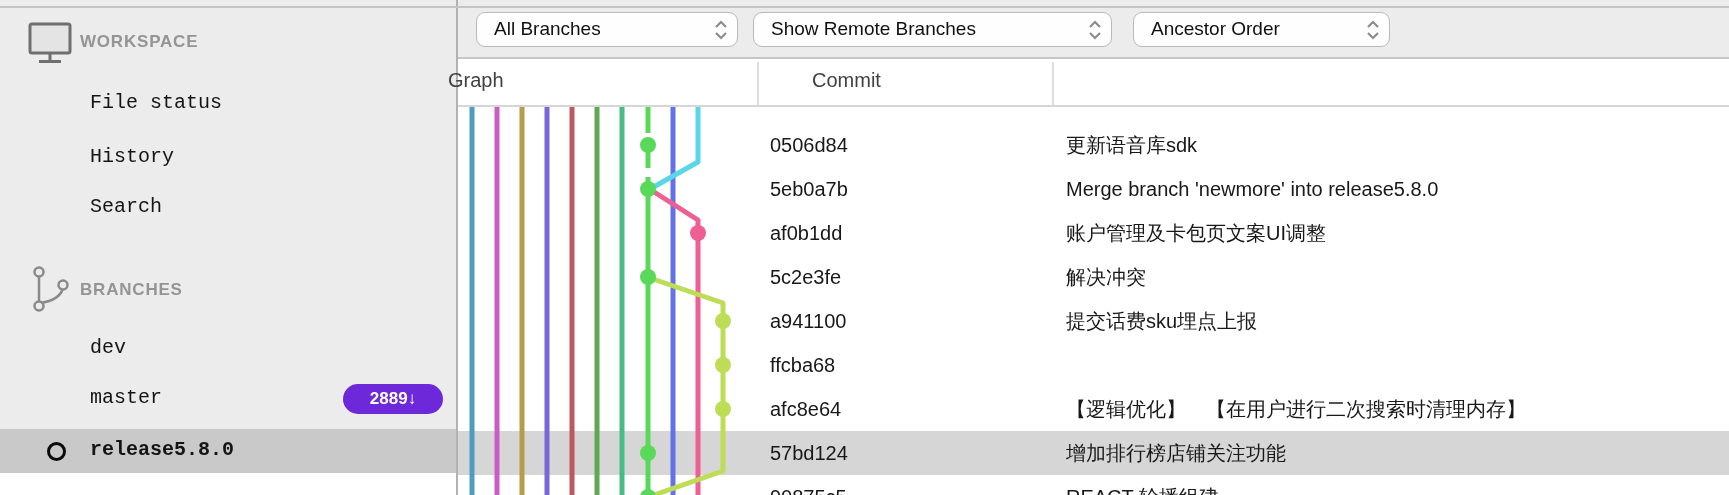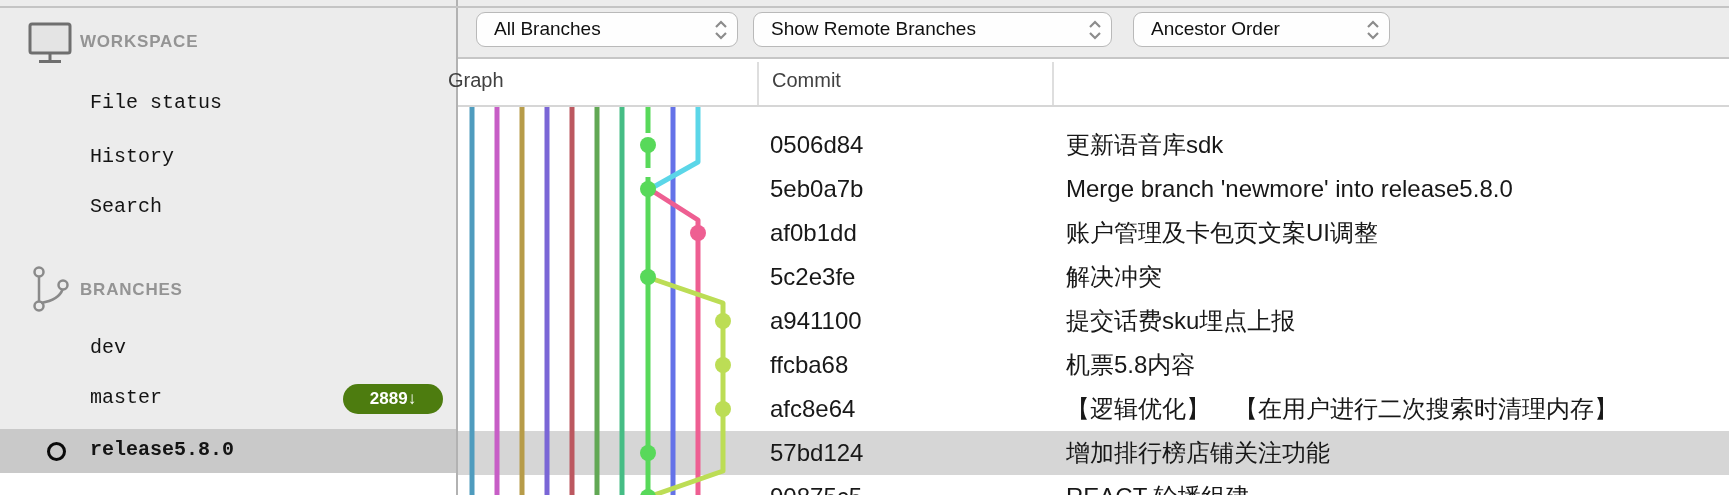--- a/index.html
+++ b/index.html
@@ -30,21 +30,21 @@
   .dd-chev{position:absolute;right:8px;top:5px;}
 
   
   .col-header{position:absolute;top:62px;height:36px;line-height:36px;font-size:20px;color:#414141;}
   .header-border{position:absolute;left:458px;top:105px;width:1271px;height:2px;background:#d6d6d6;}
   .col-sep{position:absolute;top:62px;width:2px;height:44px;background:#dedede;}
 
   
   .row-sel{position:absolute;left:458px;top:431px;width:1271px;height:44px;z-index:0;}
   .graph-svg{position:absolute;left:456px;top:100px;z-index:1;}
-  .cell{position:absolute;height:30px;line-height:30px;font-size:24px;color:#181818;white-space:nowrap;z-index:2;}
+  .cell{position:absolute;height:30px;line-height:30px;font-size:20px;color:#181818;white-space:nowrap;z-index:2;}
   .commit{left:770px;width:250px;}
   .desc{left:1066px;width:660px;}
   .r0{top:130px;} .r1{top:174px;} .r2{top:218px;} .r3{top:262px;} .r4{top:306px;}
   .r5{top:350px;} .r6{top:394px;} .r7{top:438px;} .r8{top:482px;}
 </style>
 </head>
 <body>
 
 <div class="app">
 
@@ -66,21 +66,21 @@
       <circle cx="11" cy="8" r="4.5" fill="none" stroke="#8a8a8a" stroke-width="2.5"></circle>
       <circle cx="11" cy="42" r="4.5" fill="none" stroke="#8a8a8a" stroke-width="2.5"></circle>
       <circle cx="35" cy="21" r="4.5" fill="none" stroke="#8a8a8a" stroke-width="2.5"></circle>
       <line x1="11" y1="12.5" x2="11" y2="37.5" stroke="#8a8a8a" stroke-width="2.5"></line>
       <path d="M13,39 C24,37 32,33 34.5,25.5" fill="none" stroke="#8a8a8a" stroke-width="2.5"></path>
     </svg>
     <div class="side-section" style="top:277px;">BRANCHES</div>
 
     <div class="side-row" style="top:334px;">dev</div>
     <div class="side-row" style="top:384px;text-align:right;">master</div>
-    <div class="badge" style="background: #4d7c0f;">2889↓</div>
+    <div class="badge" style="background: #6d28d9;">2889↓</div>
 
     <span class="cur-ring"></span>
     <div class="side-row branch-current" style="top:436px;">release5.8.0</div>
   </div>
   <div class="sidebar-divider"></div>
 
   <div class="toolbar"></div>
   <div class="toolbar-border"></div>
 
   <div class="dropdown" style="left:753px;width:359px;">
@@ -99,21 +99,21 @@
   </div>
   <div class="dropdown" style="left:1133px;width:257px;">
     <span class="dd-label">Ancestor Order</span>
     <svg class="dd-chev" width="16" height="24" viewBox="0 0 16 24">
       <polyline points="3,9 8,4 13,9" fill="none" stroke="#8c8c8c" stroke-width="2.2"></polyline>
       <polyline points="3,15 8,20 13,15" fill="none" stroke="#8c8c8c" stroke-width="2.2"></polyline>
     </svg>
   </div>
 
   <div class="col-header" style="left:448px;">Graph</div>
-  <div class="col-header" style="left:772px;">Commit</div>
+  <div class="col-header" style="left:812px;">Commit</div>
   <div class="col-sep" style="left:757px;"></div>
   <div class="col-sep" style="left:1052px;"></div>
   <div class="header-border"></div>
 
   <div class="row-sel" style="background: rgb(214, 214, 214);"></div>
 
   <svg class="graph-svg" width="310" height="395" viewBox="456 100 310 395">
       <polyline points="472,107 472,495" fill="none" stroke="#4f9cbe" stroke-width="5" stroke-linejoin="round"></polyline>
       <polyline points="497,107 497,495" fill="none" stroke="#c75ec6" stroke-width="5" stroke-linejoin="round"></polyline>
       <polyline points="522,107 522,495" fill="none" stroke="#b79c49" stroke-width="5" stroke-linejoin="round"></polyline>
@@ -142,21 +142,20 @@
   <div class="cell desc   r0">更新语音库sdk</div>
   <div class="cell commit r1">5eb0a7b</div>
   <div class="cell desc   r1">Merge branch 'newmore' into release5.8.0</div>
   <div class="cell commit r2">af0b1dd</div>
   <div class="cell desc   r2">账户管理及卡包页文案UI调整</div>
   <div class="cell commit r3">5c2e3fe</div>
   <div class="cell desc   r3">解决冲突</div>
   <div class="cell commit r4">a941100</div>
   <div class="cell desc   r4">提交话费sku埋点上报</div>
   <div class="cell commit r5">ffcba68</div>
-  <div class="cell desc   r5">机票5.8内容</div>
   <div class="cell commit r6">afc8e64</div>
   <div class="cell desc   r6">【逻辑优化】　【在用户进行二次搜索时清理内存】</div>
   <div class="cell commit r7">57bd124</div>
   <div class="cell desc   r7">增加排行榜店铺关注功能</div>
   <div class="cell commit r8">90875c5</div>
   <div class="cell desc   r8">REACT 轮播组建</div>
 
   <div class="top-hairline"></div>
 </div>
 

